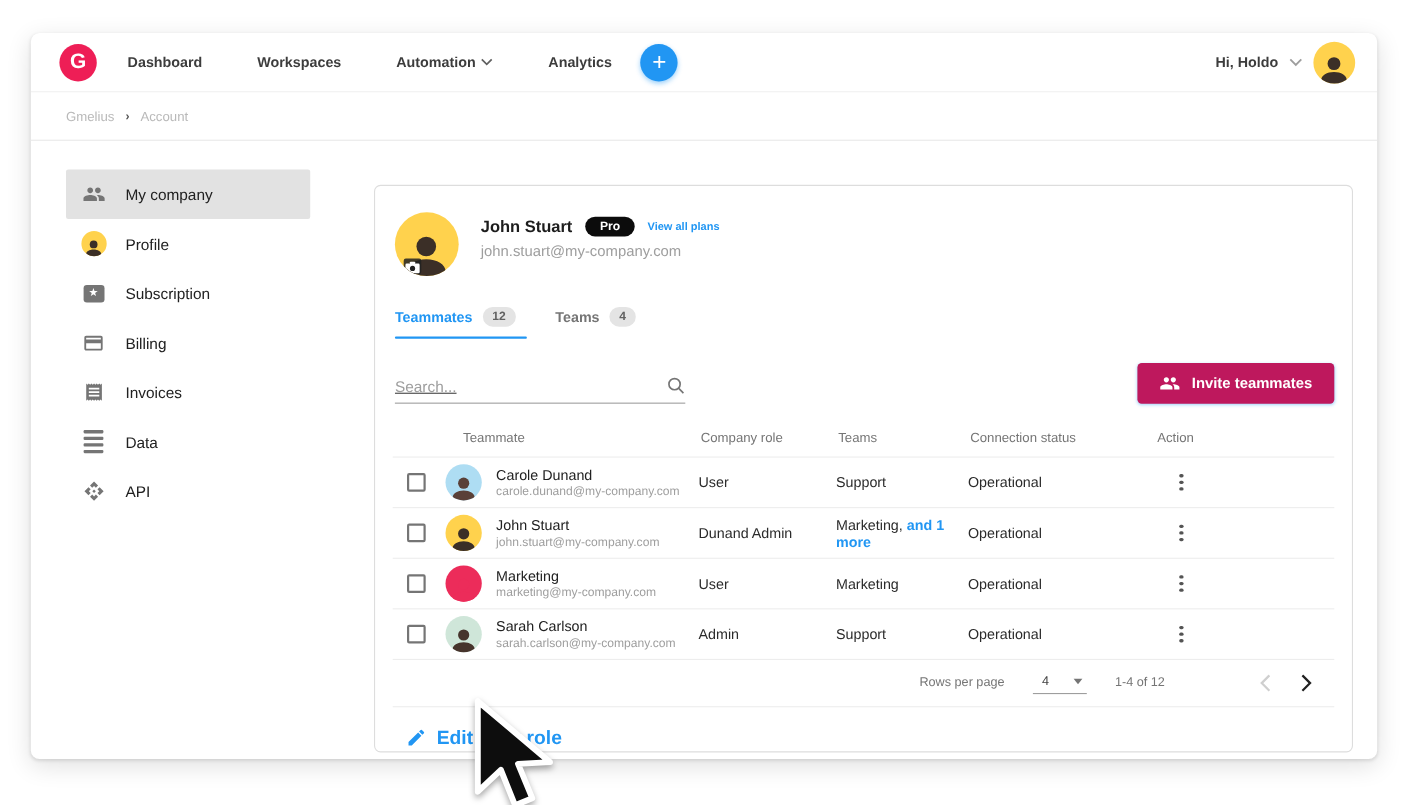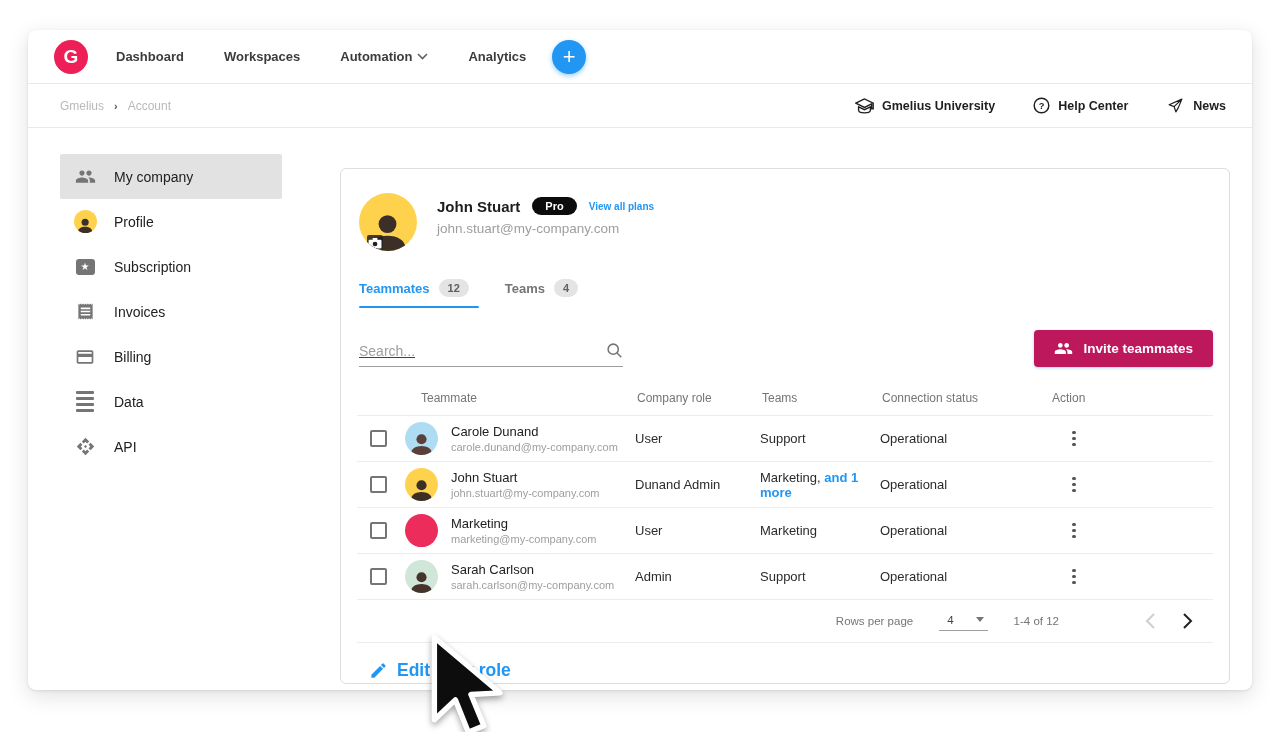--- a/index.html
+++ b/index.html
@@ -6,21 +6,21 @@
   html,body { width:1280px; height:732px; overflow:hidden; background:#fff;
     font-family:"Liberation Sans", sans-serif; color:#212121; }
   .window { position:absolute; left:28px; top:30px; width:1224px; height:660px;
     background:#fff; border-radius:8px;
     box-shadow:0 1px 3px rgba(0,0,0,.10), 0 6px 22px rgba(0,0,0,.12); }
   
   .topnav { height:54px; display:flex; align-items:center; padding:0 20px 0 26px;
     border-bottom:1px solid #e9e9e9; border-radius:8px 8px 0 0; }
   .logo { width:34px; height:34px; border-radius:50%; display:flex; align-items:center;
     justify-content:center; color:#fff; font-weight:bold; font-size:19px; margin-right:28px; }
-  .nav-items { display:flex; align-items:center; gap:40px; }
+  .nav-items { display:flex; align-items:center; gap:50px; }
   .nav-item { font-size:13px; font-weight:600; color:#3c3c3c; cursor:pointer;
     display:flex; align-items:center; gap:5px; }
   .plus-btn { width:34px; height:34px; border-radius:50%; border:none; color:#fff;
     font-size:22px; line-height:32px; margin-left:26px; cursor:pointer;
     box-shadow:0 2px 5px rgba(33,150,243,.45); }
   .nav-right { margin-left:auto; display:flex; align-items:center; gap:10px; }
   .greeting { font-size:13px; font-weight:600; color:#3c3c3c; }
   .avatar { border-radius:50%; overflow:hidden; position:relative; flex:none;
     display:flex; align-items:flex-end; justify-content:center; }
   .avatar svg { width:88%; height:88%; display:block; margin-bottom:-10%; }
@@ -128,49 +128,40 @@
         <span>Automation</span>
         <svg width="11" height="7" viewBox="0 0 11 7">
             <path d="M1 1l4.5 4.5L10 1" fill="none" stroke="#616161" stroke-width="1.6"></path>
           </svg>
       </div>
       <div class="nav-item">
         <span>Analytics</span>
       </div>
     </div>
     <button class="plus-btn" style="background:#2196f3">+</button>
+    <div class="nav-right">
+      <span class="greeting">Hi, Holdo</span>
+      <svg width="12" height="8" viewBox="0 0 12 8">
+          <path d="M1 1l5 5 5-5" fill="none" stroke="#9e9e9e" stroke-width="1.7"></path>
+        </svg>
+      <div class="avatar" style="width:38px;height:38px;background:#ffd24d;color:#3b2f27">
+        <svg viewBox="0 0 24 24" fill="currentColor">
+            <circle cx="12" cy="8.5" r="4.2"></circle>
+            <path d="M12 14c-4.6 0-8.3 2.3-8.3 5.2V24h16.6v-4.8c0-2.9-3.7-5.2-8.3-5.2z"></path>
+          </svg>
+      </div>
+    </div>
   </div>
 
   <div class="crumbbar">
     <div class="crumbs">
       <span>Gmelius</span>
       <span class="crumb-sep">›</span>
       <span>Account</span>
     </div>
-    <div class="crumb-links">
-      <div class="crumb-link">
-        <svg width="19" height="16" viewBox="0 0 24 20">
-            <path d="M12 1L1 6.4l11 5.4 9-4.4v6.1h2V6.4L12 1zM4.5 11v4.1c0 2 3.4 3.6 7.5 3.6s7.5-1.6 7.5-3.6V11l-7.5 3.7L4.5 11z" fill="none" stroke="#1f1f1f" stroke-width="1.7"></path>
-          </svg>
-        <span>Gmelius University</span>
-      </div>
-      <div class="crumb-link">
-        <svg width="17" height="17" viewBox="0 0 20 20">
-            <circle cx="10" cy="10" r="8.6" fill="none" stroke="#1f1f1f" stroke-width="1.7"></circle>
-            <text x="10" y="14" text-anchor="middle" font-size="11" font-weight="bold" fill="#1f1f1f" font-family="Liberation Sans, sans-serif">?</text>
-          </svg>
-        <span>Help Center</span>
-      </div>
-      <div class="crumb-link">
-        <svg width="19" height="17" viewBox="0 0 24 24">
-            <path d="M21 3L3 11l7 2.5L12.5 21l3.5-6 5-12zM10 13.5L21 3M10 13.5l2.5 7.5" fill="none" stroke="#1f1f1f" stroke-width="1.7" stroke-linejoin="round"></path>
-          </svg>
-        <span>News</span>
-      </div>
-    </div>
   </div>
 
   <nav class="sidebar">
     <div class="side-item active">
       <span class="side-ico">
         <svg width="21" height="21" viewBox="0 0 24 24" fill="#757575">
             <path d="M16 11c1.66 0 2.99-1.34 2.99-3S17.66 5 16 5s-3 1.34-3 3 1.34 3 3 3zm-8 0c1.66 0 2.99-1.34 2.99-3S9.66 5 8 5 5 6.34 5 8s1.34 3 3 3zm0 2c-2.33 0-7 1.17-7 3.5V19h14v-2.5c0-2.33-4.67-3.5-7-3.5zm8 0c-.29 0-.62.02-.97.05 1.16.84 1.97 1.97 1.97 3.45V19h6v-2.5c0-2.33-4.67-3.5-7-3.5z"></path>
           </svg>
       </span>
       <span>My company</span>
@@ -187,33 +178,33 @@
       <span>Profile</span>
     </div>
     <div class="side-item">
       <span class="side-ico">
         <span class="sub-card">★</span>
       </span>
       <span>Subscription</span>
     </div>
     <div class="side-item">
       <span class="side-ico">
+        <svg width="20" height="20" viewBox="0 0 24 24" fill="#757575">
+            <path d="M20 4H4c-1.11 0-1.99.89-1.99 2L2 18c0 1.11.89 2 2 2h16c1.11 0 2-.89 2-2V6c0-1.11-.89-2-2-2zm0 14H4v-6h16v6zm0-10H4V6h16v2z"></path>
+          </svg>
+      </span>
+      <span>Billing</span>
+    </div>
+    <div class="side-item">
+      <span class="side-ico">
         <svg width="19" height="19" viewBox="0 0 24 24" fill="#757575">
             <path d="M18 17H6v-2h12v2zm0-4H6v-2h12v2zm0-4H6V7h12v2zM3 22l1.5-1.5L6 22l1.5-1.5L9 22l1.5-1.5L12 22l1.5-1.5L15 22l1.5-1.5L18 22l1.5-1.5L21 22V2l-1.5 1.5L18 2l-1.5 1.5L15 2l-1.5 1.5L12 2l-1.5 1.5L9 2 7.5 3.5 6 2 4.5 3.5 3 2v20z"></path>
           </svg>
       </span>
       <span>Invoices</span>
-    </div>
-    <div class="side-item">
-      <span class="side-ico">
-        <svg width="20" height="20" viewBox="0 0 24 24" fill="#757575">
-            <path d="M20 4H4c-1.11 0-1.99.89-1.99 2L2 18c0 1.11.89 2 2 2h16c1.11 0 2-.89 2-2V6c0-1.11-.89-2-2-2zm0 14H4v-6h16v6zm0-10H4V6h16v2z"></path>
-          </svg>
-      </span>
-      <span>Billing</span>
     </div>
     <div class="side-item">
       <span class="side-ico">
         <span class="data-bars">
             <i></i>
             <i></i>
             <i></i>
             <i></i>
           </span>
       </span>

